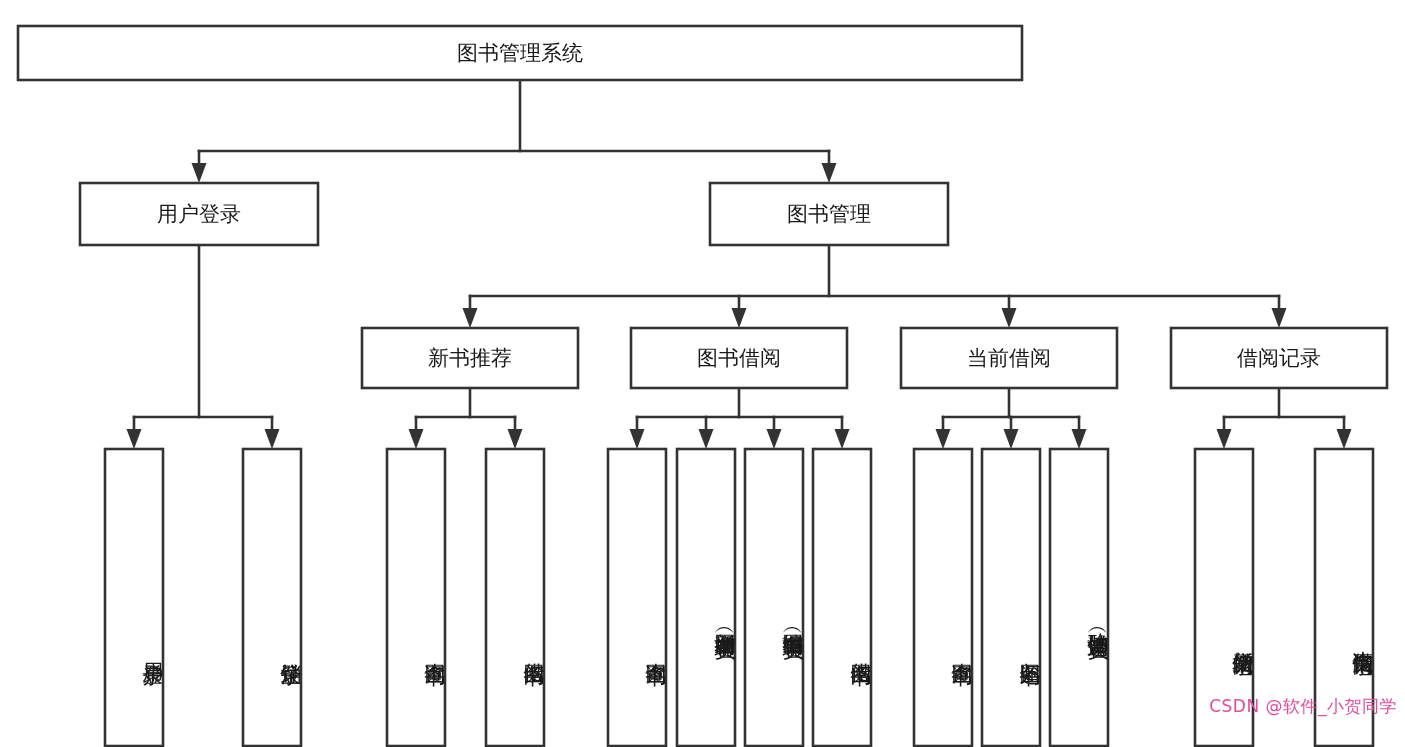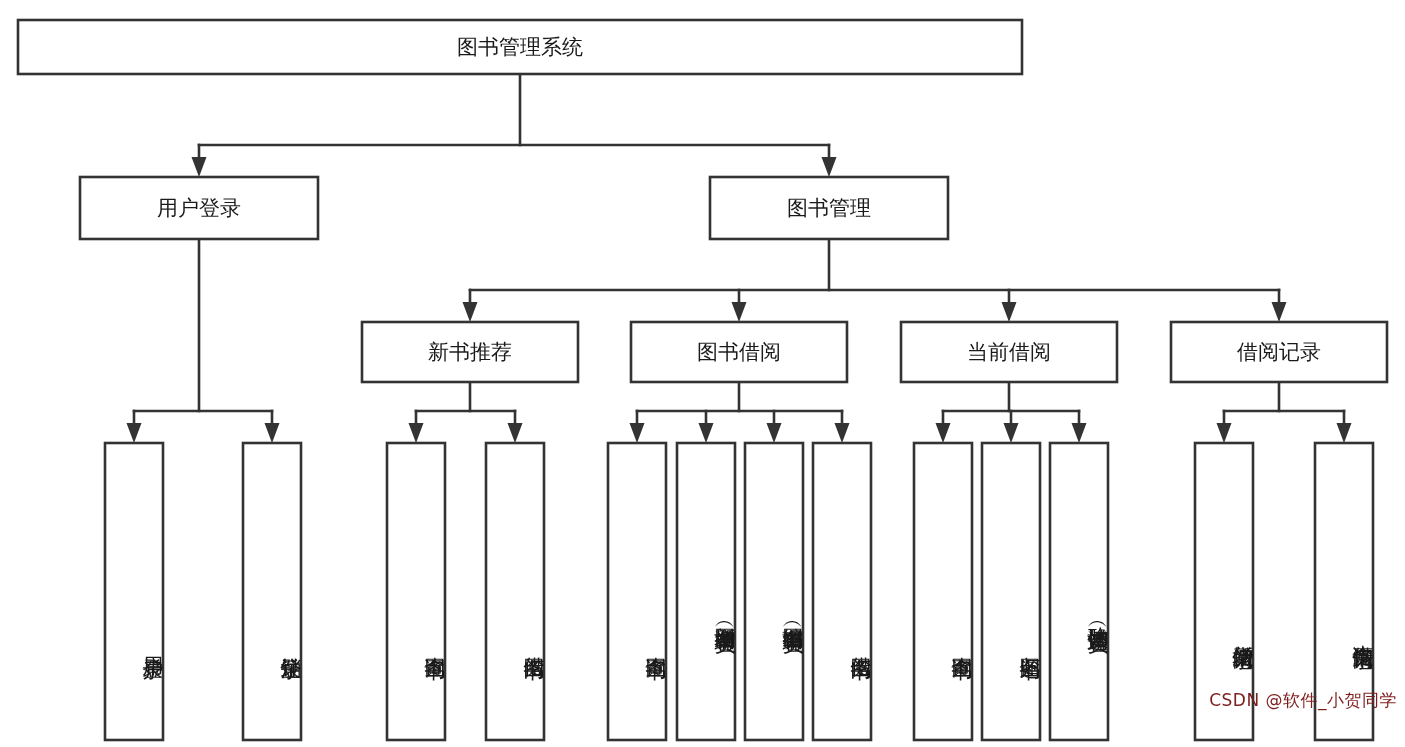--- a/index.html
+++ b/index.html
@@ -10,21 +10,21 @@
   body {
     width: 1405px;
     height: 747px;
     font-family: "DejaVu Sans", "Liberation Sans", sans-serif;
     overflow: hidden;
     position: relative;
   }
   #chart-root {
     position: absolute;
     left: 0;
-    top: 6px;
+    top: 12px;
     width: 1405px;
     height: 710px;
   }
   .node-rect {
     fill: #ffffff;
     stroke: #333333;
     stroke-width: 2.6;
   }
   .edge-line {
     stroke: #333333;
@@ -54,21 +54,21 @@
     color: #1a1a1a;
     letter-spacing: 1px;
     white-space: nowrap;
     pointer-events: none;
   }
   .watermark {
     position: absolute;
     right: 8px;
     bottom: 4px;
     font-size: 17px;
-    color: #7f1d1d;
+    color: #ec4899;
     font-family: "DejaVu Sans", "Liberation Sans", sans-serif;
     letter-spacing: 0.5px;
     white-space: nowrap;
   }
 </style>
 </head>
 <body>
 
 <div id="chart-root">
   <svg id="chart-svg" width="1405" height="747" viewBox="0 0 1405 747">

